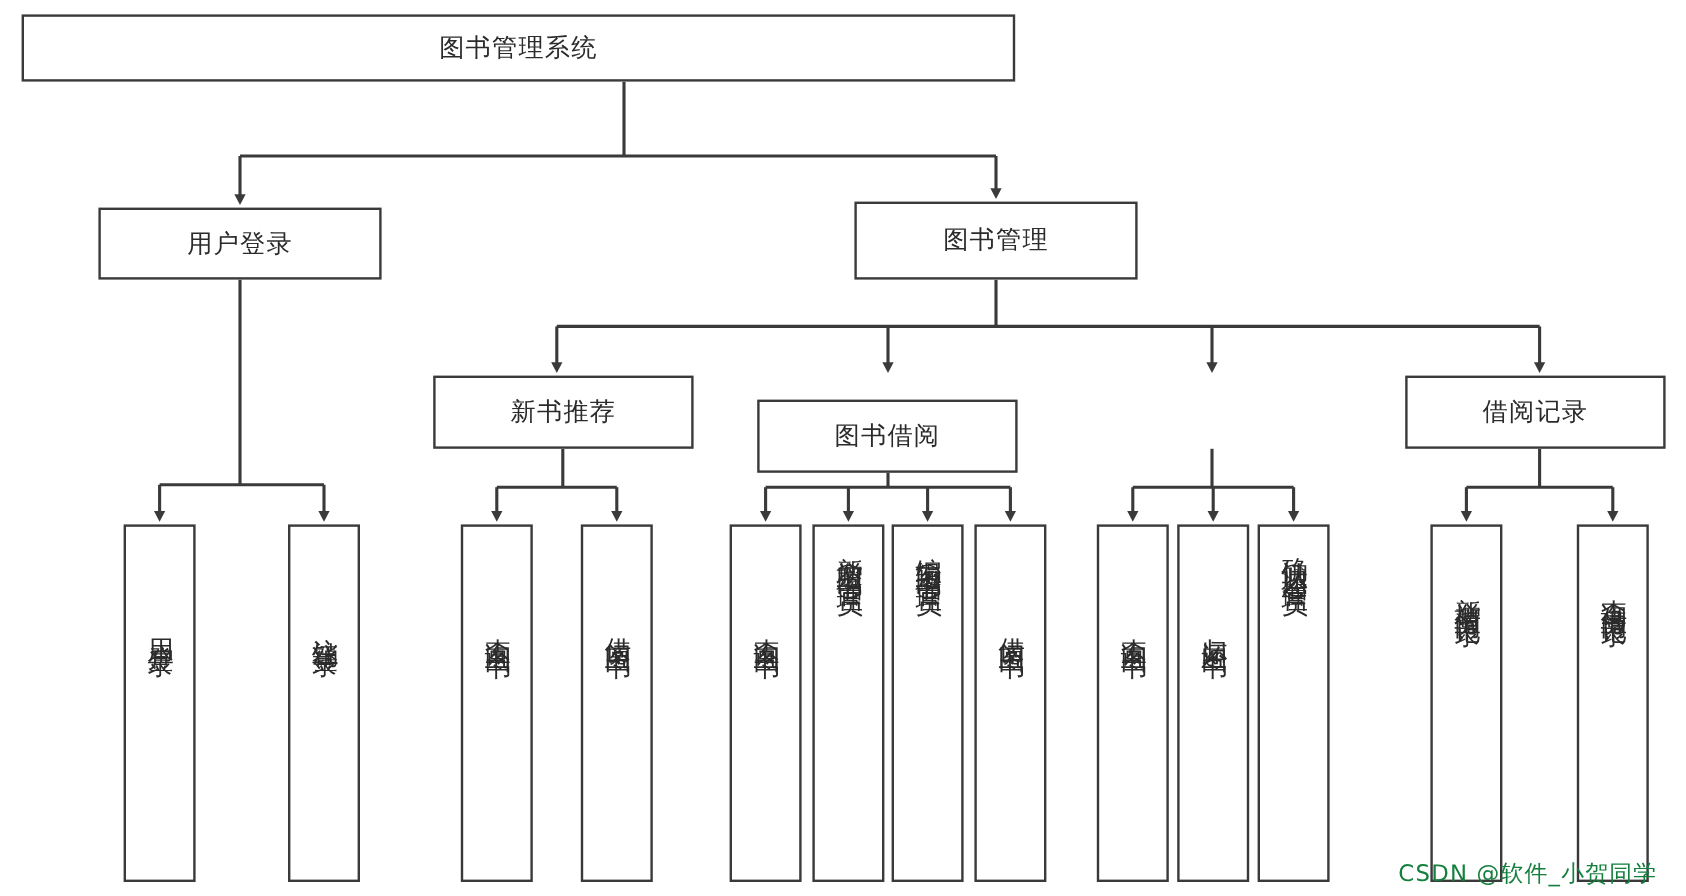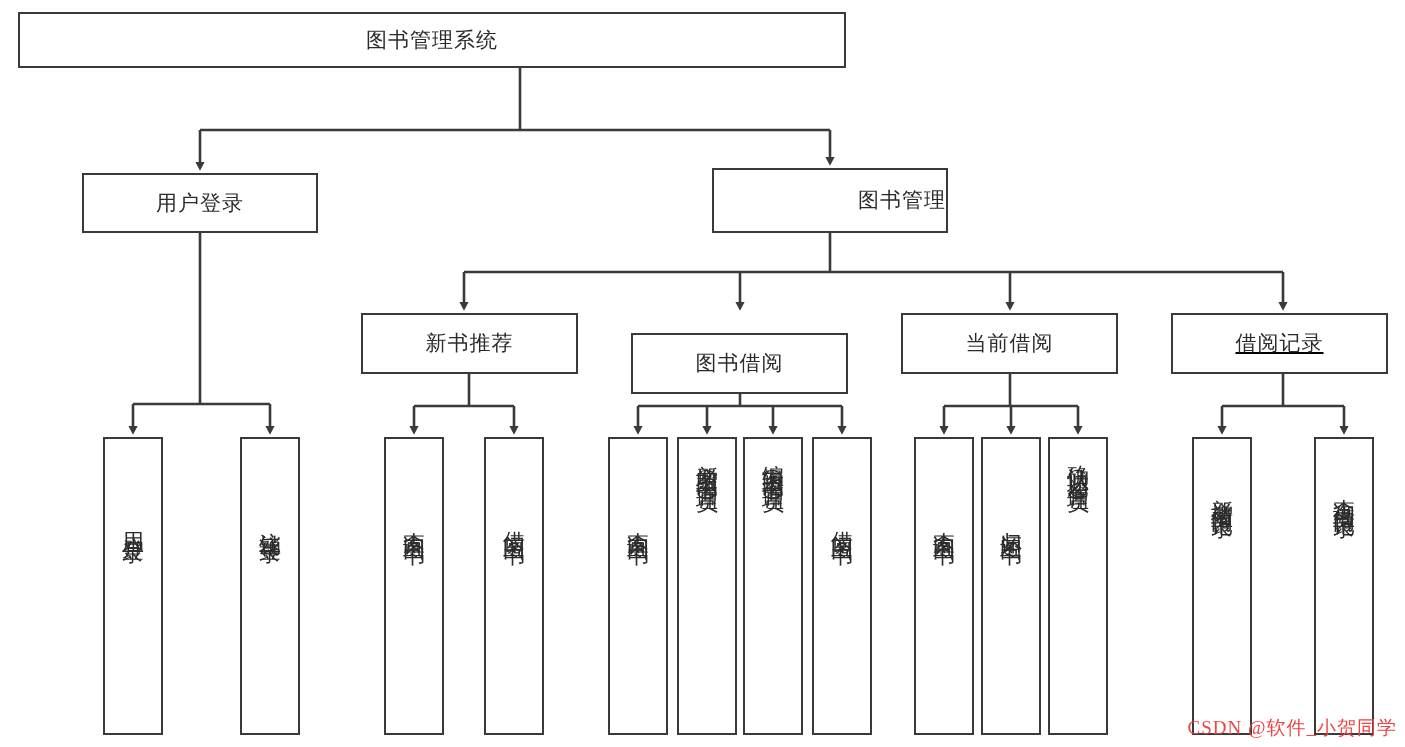--- a/index.html
+++ b/index.html
@@ -36,28 +36,27 @@
   .node.leaf .label{
     writing-mode:vertical-rl;
     text-orientation:upright;
     font-size:22px;
     letter-spacing:4px;
     line-height:1;
     white-space:normal;
   }
   .watermark{
     position:absolute;
-    right:8px;
+    right:24px;
     bottom:6px;
-    color:#ef4444;
+    color:#15803d;
     font-size:19px;
     letter-spacing:1px;
     z-index:5;
     white-space:nowrap;
-    font-family:Liberation Serif, serif;
   }
 </style>
 </head>
 <body>
 
 <div id="diagram">
 
   <svg class="edges" viewBox="0 0 1405 747">
     <defs>
       <marker id="arrow" markerWidth="11" markerHeight="11" refX="4.2" refY="5" orient="auto" markerUnits="userSpaceOnUse">
@@ -108,34 +107,31 @@
     </g>
   </svg>
 
   <div class="node" style="left:18px;top:12px;width:828px;height:56px;">
     <span class="label">图书管理系统</span>
   </div>
 
   <div class="node" style="left:82px;top:173px;width:236px;height:60px;">
     <span class="label">用户登录</span>
   </div>
-  <div class="node" style="left:712px;top:168px;width:236px;height:65px;justify-content:flex-end;">
+  <div class="node" style="left:712px;top:168px;width:236px;height:65px;">
     <span class="label">图书管理</span>
   </div>
 
   <div class="node" style="left:361px;top:313px;width:217px;height:61px;">
     <span class="label">新书推荐</span>
   </div>
   <div class="node" style="left:631px;top:313px;width:217px;height:61px;margin-top:20px;">
     <span class="label">图书借阅</span>
   </div>
-  <div class="node" style="left:901px;top:313px;width:217px;height:61px;">
-    <span class="label">当前借阅</span>
-  </div>
-  <div class="node" style="left:1171px;top:313px;width:217px;height:61px;text-decoration:underline;">
+  <div class="node" style="left:1171px;top:313px;width:217px;height:61px;">
     <span class="label">借阅记录</span>
   </div>
 
   <div class="node leaf" style="left:103px;top:437px;width:60px;height:298px;padding-top:75px;">
     <span class="label">用户登录</span>
   </div>
   <div class="node leaf" style="left:240px;top:437px;width:60px;height:298px;padding-top:75px;">
     <span class="label">注销登录</span>
   </div>
 

